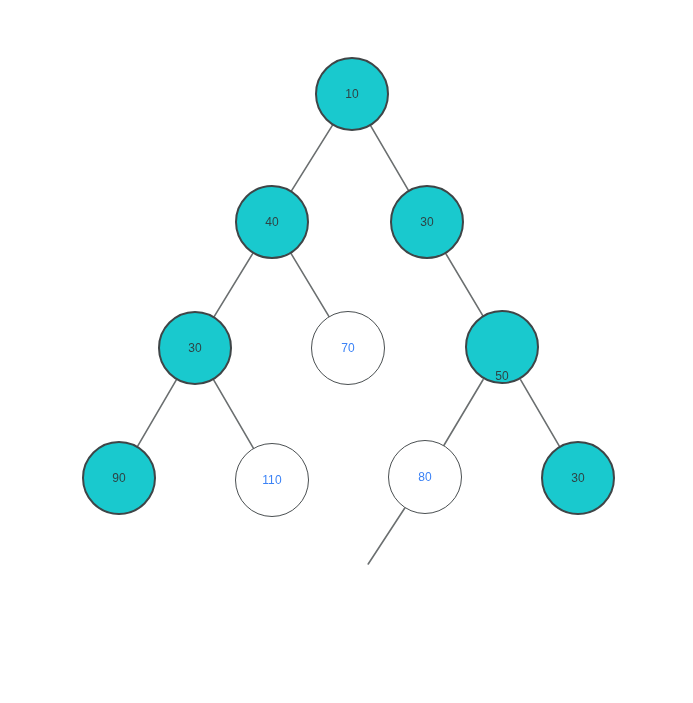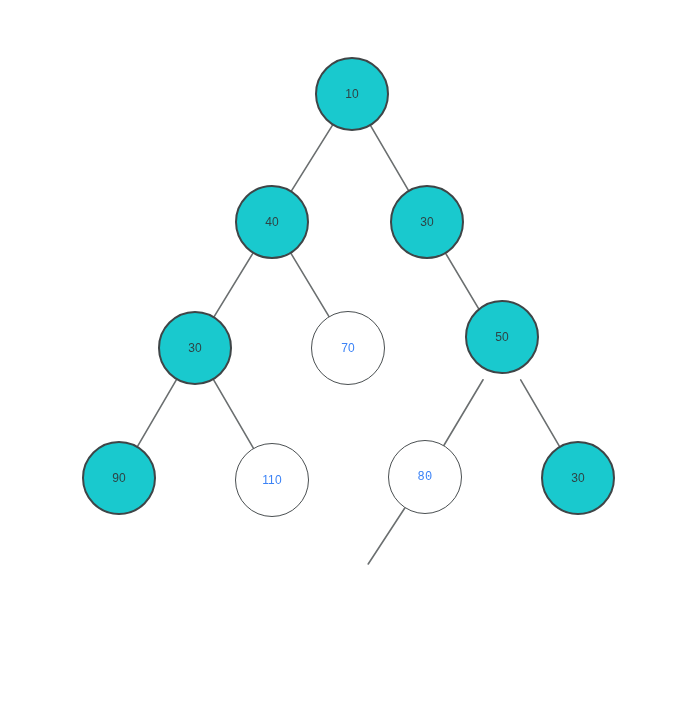--- a/index.html
+++ b/index.html
@@ -74,28 +74,28 @@
     </div>
     <div class="node filled" style="width: 74px; height: 74px; left: 390px; top: 185px; text-align: center;">
       <span class="node-label">30</span>
     </div>
     <div class="node filled" style="width: 74px; height: 74px; left: 158px; top: 311px;">
       <span class="node-label">30</span>
     </div>
     <div class="node hollow" style="width: 74px; height: 74px; left: 311px; top: 311px;">
       <span class="node-label">70</span>
     </div>
-    <div class="node filled" style="width: 74px; height: 74px; left: 465px; top: 300px;">
+    <div class="node filled" style="width: 74px; height: 74px; left: 465px; top: 310px; align-items: flex-end;">
       <span class="node-label">50</span>
     </div>
     <div class="node filled" style="width: 74px; height: 74px; left: 82px; top: 441px;">
       <span class="node-label">90</span>
     </div>
     <div class="node hollow" style="width: 74px; height: 74px; left: 235px; top: 443px;">
       <span class="node-label">110</span>
     </div>
-    <div class="node hollow" style="width: 74px; height: 74px; left: 388px; top: 440px; font-family: Liberation Mono, monospace;">
+    <div class="node hollow" style="width: 74px; height: 74px; left: 388px; top: 440px;">
       <span class="node-label">80</span>
     </div>
     <div class="node filled" style="width: 74px; height: 74px; left: 541px; top: 441px;">
       <span class="node-label">30</span>
     </div>
   </div>
 
 </body></html>

